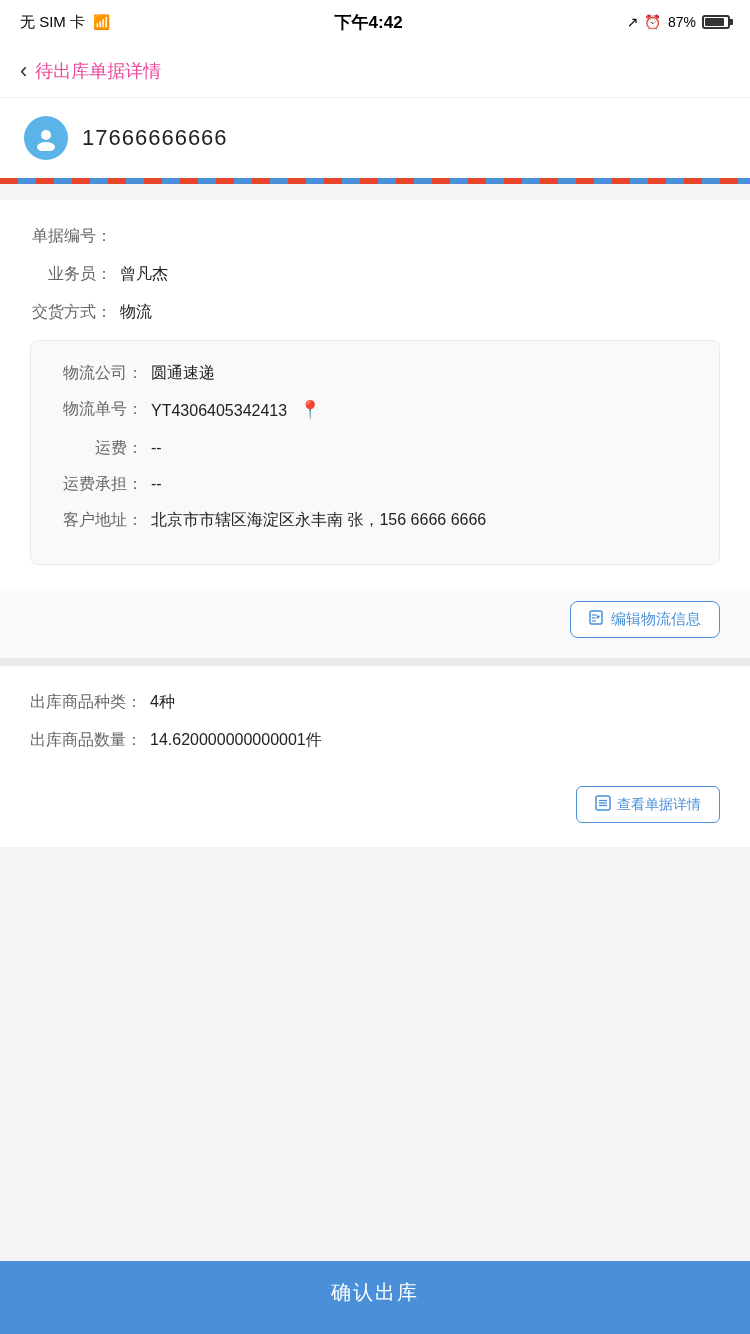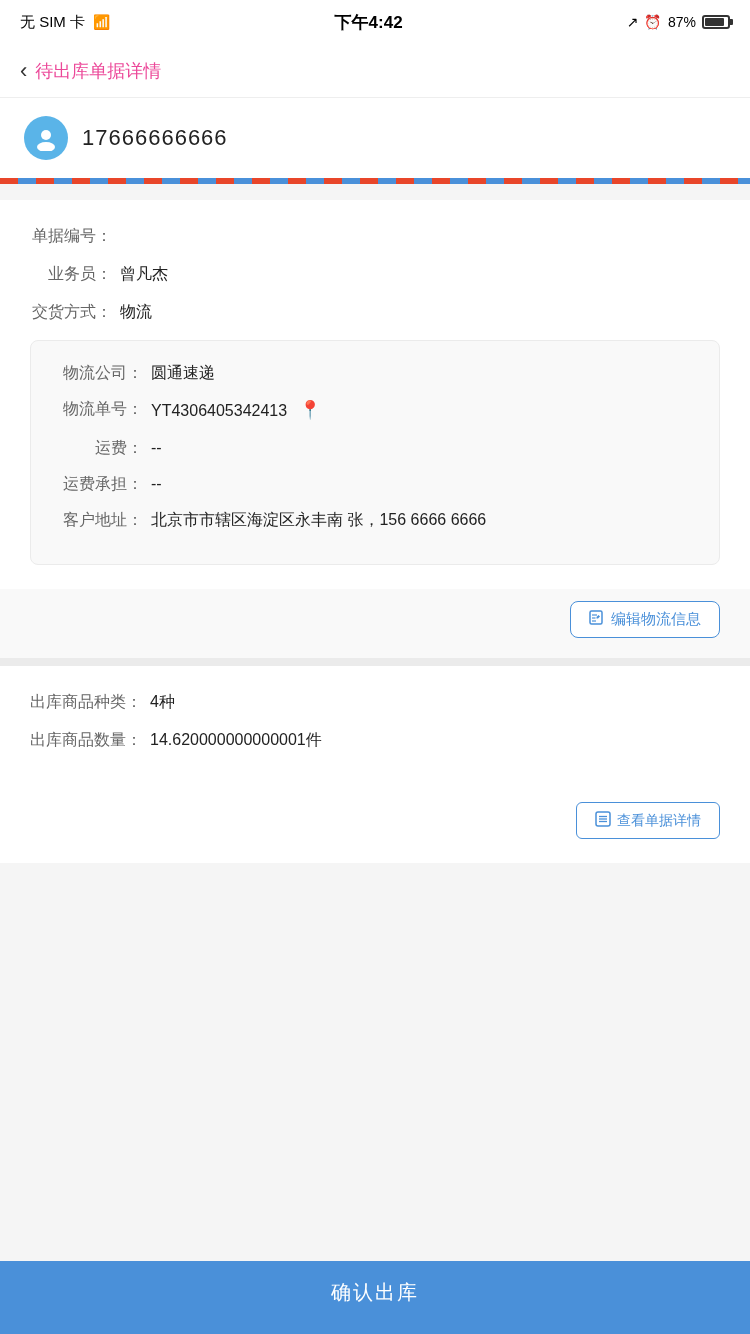--- a/index.html
+++ b/index.html
@@ -104,21 +104,21 @@
       margin-top: 16px;
     }
     .info-row {
       display: flex;
       align-items: flex-start;
       margin-bottom: 14px;
       font-size: 16px;
       color: #333;
       line-height: 1.5;
     }
-    .info-row:last-child { margin-bottom: 16px; }
+    .info-row:last-child { margin-bottom: 0; }
     .info-label {
       color: #666;
       min-width: 90px;
       text-align: right;
       flex-shrink: 0;
       padding-right: 8px;
     }
     .info-value {
       color: #222;
       flex: 1;

